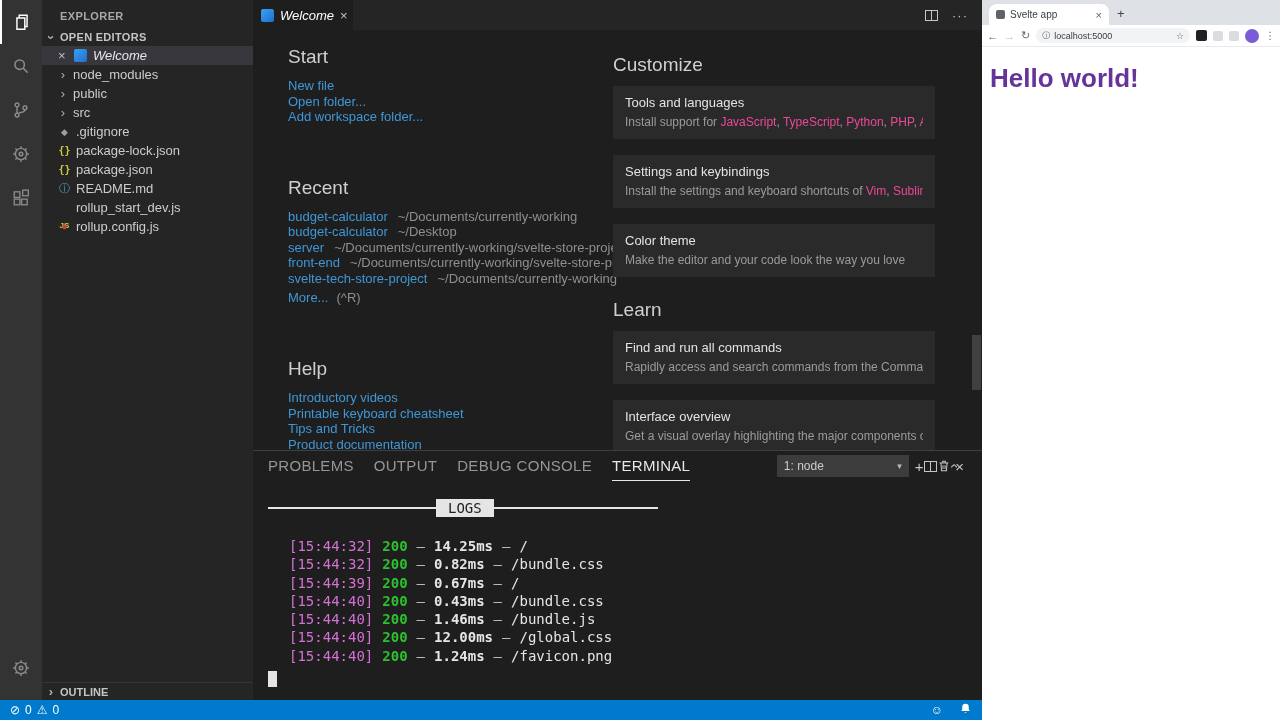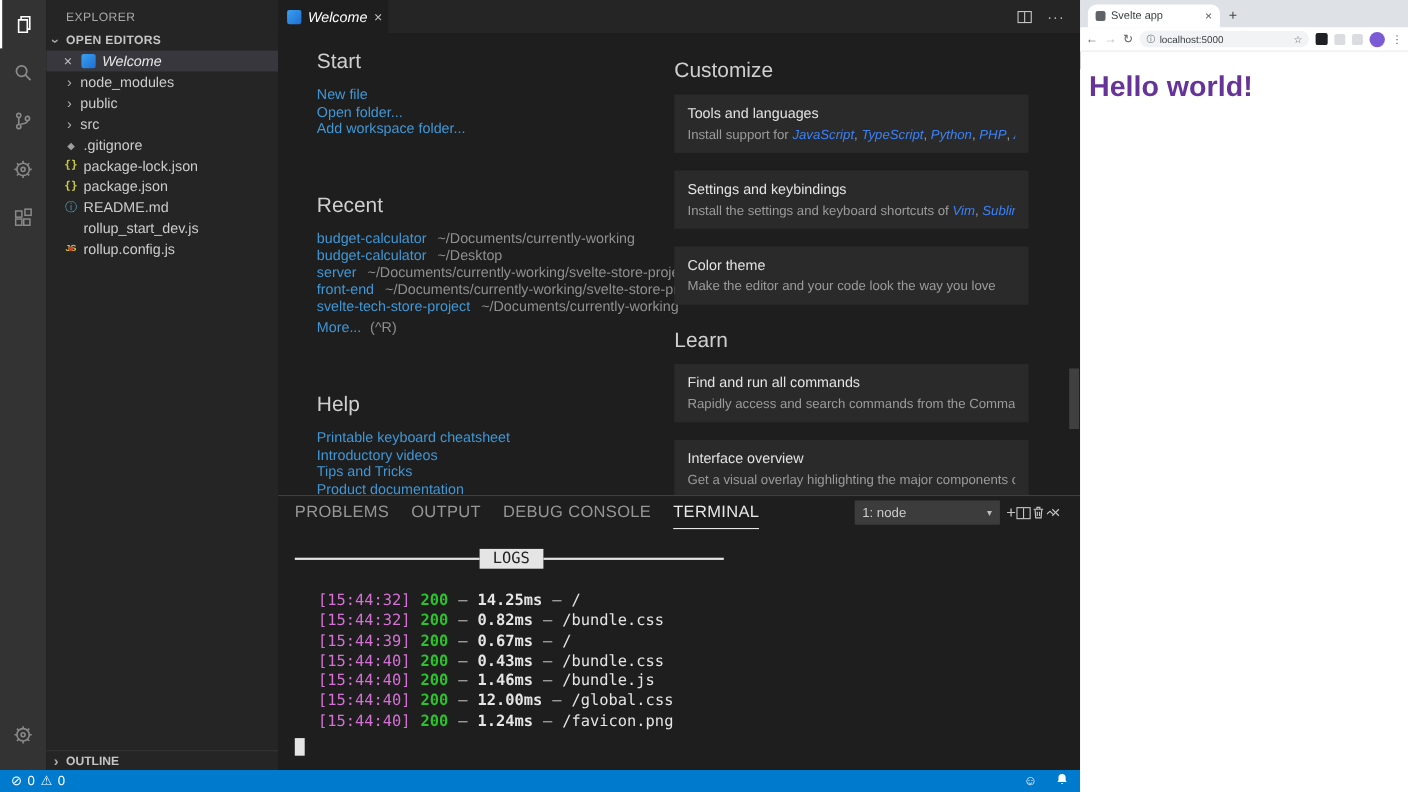--- a/index.html
+++ b/index.html
@@ -13,21 +13,21 @@
   
   .activitybar { position:absolute; left:0; top:0; width:42px; height:700px; background:#333333; }
   .ab-item { width:42px; height:44px; display:flex; align-items:center; justify-content:center;
              color:#8a8a8a; cursor:pointer; }
   .ab-item.active { color:#ffffff; border-left:2px solid #fff; }
   .ab-bottom { position:absolute; bottom:10px; left:0; }
 
   
   .sidebar { position:absolute; left:42px; top:0; width:211px; height:700px; background:#252526;
              color:#cccccc; font-size:13px; overflow:hidden; }
-  .sb-title { padding:10px 0 6px 18px; font-size:11px; color:#a8a8a8; letter-spacing:.4px; }
+  .sb-title { padding:10px 0 6px 18px; font-size:11px; color:#a8a8a8; letter-spacing:.4px;font-weight:bold; }
   .sb-header { height:18px; display:flex; align-items:center; gap:4px; padding-left:4px;
                font-size:11px; font-weight:bold; color:#c5c5c5; letter-spacing:.3px; cursor:pointer; }
   .chev { display:inline-block; width:10px; text-align:center; font-size:13px; color:#b0b0b0; }
   .chev.down { transform:rotate(90deg); }
   .oe-row { height:19px; background:#37373d; display:flex; align-items:center; padding-left:16px; gap:6px; cursor:pointer; }
   .oe-close { color:#c0c0c0; font-size:13px; width:10px; }
   .welcome-ic { width:13px; height:13px; border-radius:2px;
                 background:linear-gradient(135deg,#3aa0f3,#1f6fd0); flex:0 0 13px; }
   .oe-label { font-style:italic; color:#e8e8e8; }
   .tree-row { height:19px; display:flex; align-items:center; gap:5px; padding-left:16px; cursor:pointer; }
@@ -59,21 +59,21 @@
   .wlink { display:block; color:#4097d6; font-size:13px; line-height:15.5px; cursor:pointer; white-space:nowrap; }
   .sect { margin-top:52px; }
   .recent-row { display:flex; gap:10px; line-height:15.5px; white-space:nowrap; }
   .recent-row .wlink { display:inline; }
   .rpath { color:#8f8f8f; font-size:13px; }
   .recent-more { margin-top:4px; display:flex; gap:8px; line-height:16px; }
   .rhint { color:#8f8f8f; font-size:13px; }
   .card { background:#2a2a2b; padding:9px 12px 10px; margin-bottom:16px; cursor:pointer; }
   .card-title { font-size:13px; color:#e3e3e3; }
   .card-desc { font-size:12px; color:#9b9b9b; margin-top:5px; white-space:nowrap; overflow:hidden; }
-  .seg-link { color:#3b82f6; cursor:pointer;font-style:italic; }
+  .seg-link { color:#ec4899; cursor:pointer; }
   .learn-h { margin-top:22px; }
   .scroll-thumb { position:absolute; right:1px; top:305px; width:9px; height:55px;
                   background:rgba(121,121,121,.38); cursor:grab; }
 
   
   .panel { position:absolute; top:450px; left:0; right:0; height:250px; background:#1e1e1e;
            border-top:1px solid #3f3f3f; }
   .panel-header { position:relative; height:30px; display:flex; align-items:center; padding-left:15px; }
   .ptab { margin-right:20px; font-size:15px; letter-spacing:.3px; color:#969696; height:30px;
           line-height:30px; cursor:pointer;text-align:right; }
@@ -306,22 +306,22 @@
               <span class="rpath">~/Documents/currently-working</span>
             </div>
             <div class="recent-more">
               <span class="wlink">More...</span>
               <span class="rhint">(^R)</span>
             </div>
           </div>
 
           <div class="sect">
             <div class="wh">Help</div>
+            <span class="wlink">Introductory videos</span>
             <span class="wlink">Printable keyboard cheatsheet</span>
-            <span class="wlink">Introductory videos</span>
             <span class="wlink">Tips and Tricks</span>
             <span class="wlink">Product documentation</span>
 
           </div>
         </div>
 
         <div class="col-right">
           <div class="wh">Customize</div>
 
           <div class="card">

